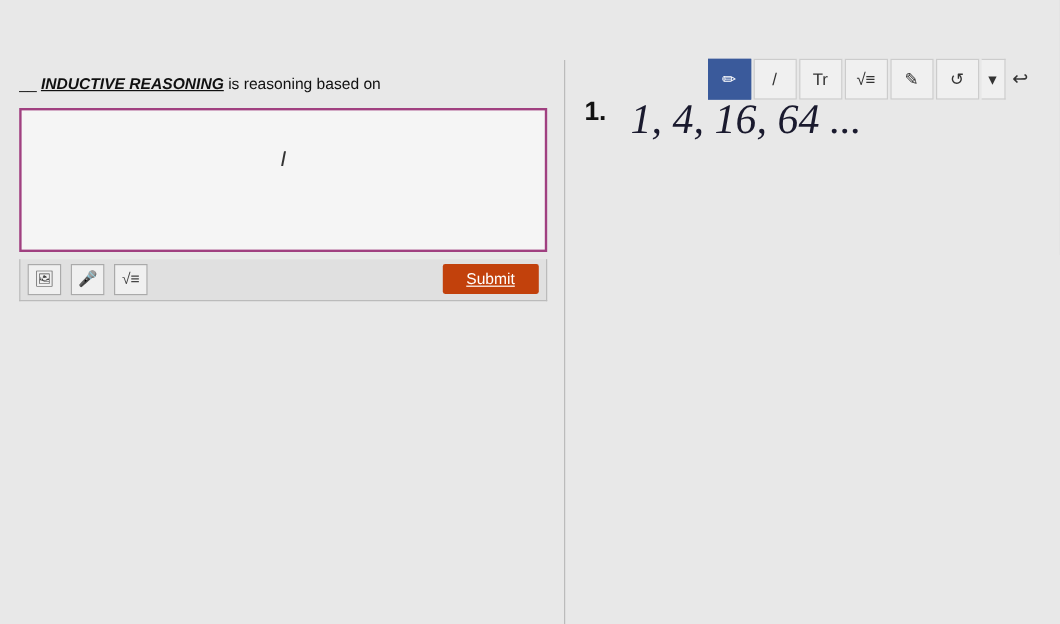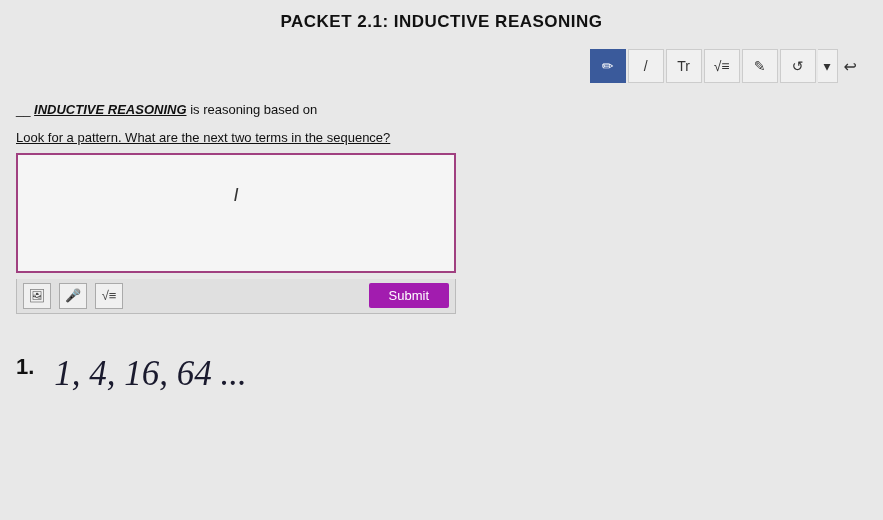--- a/index.html
+++ b/index.html
@@ -65,21 +65,21 @@
 
     .toolbar-btn.dropdown {
       width: 20px;
       background: #f0f0f0;
       border-left: none;
     }
 
     
     .main-content {
       display: flex;
-      flex-direction: column;
+      flex-direction: row;
       margin-top: 50px;
       flex: 1;
     }
 
     
     .left-panel {
       width: 470px;
       padding: 10px 16px;
       flex-shrink: 0;
     }
@@ -144,27 +144,28 @@
       display: flex;
       align-items: center;
       justify-content: center;
       cursor: pointer;
       font-size: 13px;
       color: #444;
     }
 
     .submit-btn {
       margin-left: auto;
-      background: #a21caf;
+      background: #c2410c;
       color: white;
       border: none;
       padding: 5px 20px;
       font-size: 13px;
       cursor: pointer;
       border-radius: 2px;
+      text-decoration: underline;
     }
 
     
     .right-panel {
       flex: 1;
       padding: 20px 16px;
       position: relative;
     }
 
     .sequence-item {
@@ -203,21 +204,20 @@
       cursor: pointer;
       color: #333;
       padding: 4px;
     }
   </style>
 </head>
 <body>
 
 <div class="page-container">
 
-  <div class="title-bar">PACKET 2.1: INDUCTIVE REASONING</div>
 
   <div class="toolbar">
     <div class="toolbar-btn active">
       <span>✏</span>
     </div>
     <div class="toolbar-btn">
       <span>/</span>
     </div>
     <div class="toolbar-btn">
       <span>Tr</span>
@@ -243,21 +243,20 @@
 
     <div class="left-panel">
 
       <div class="intro-text">
         <span>__</span>
         <span class="term">INDUCTIVE REASONING</span>
         <span> is reasoning based on</span>
         <br>
       </div>
 
-      <div class="question-text">Look for a pattern. What are the next two terms in the sequence?</div>
 
       <div class="input-area">
         <span class="input-cursor">I</span>
       </div>
 
       <div class="input-toolbar">
         <div class="input-tool-btn">
           <span>🖼</span>
         </div>
         <div class="input-tool-btn">

